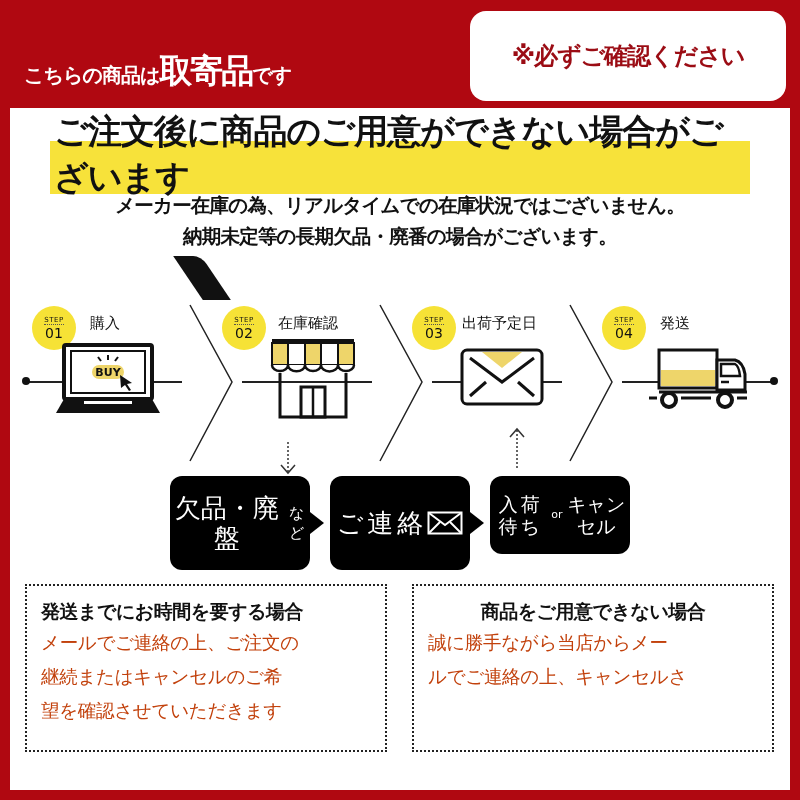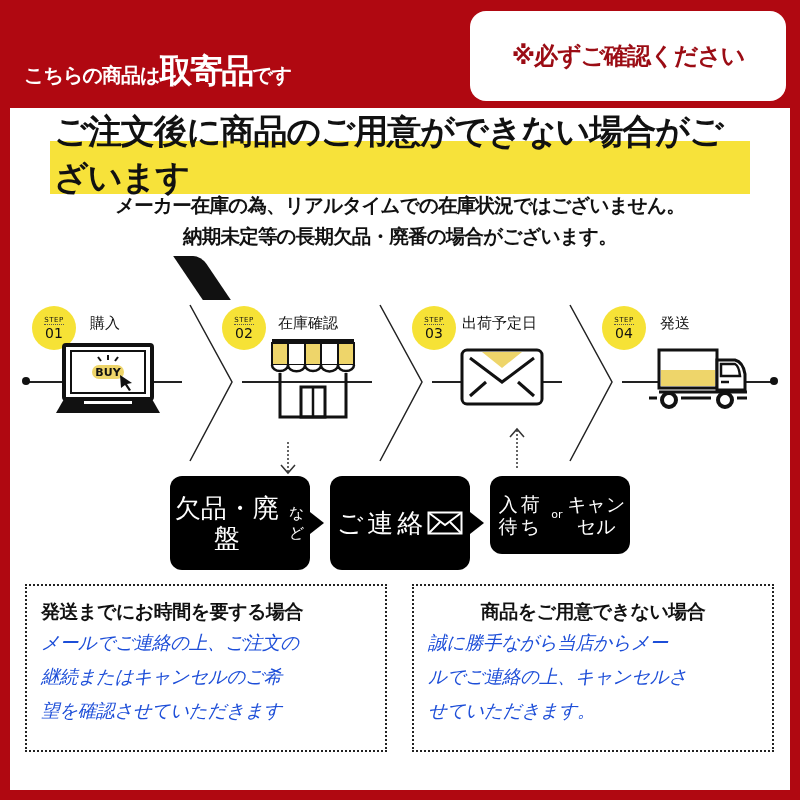--- a/index.html
+++ b/index.html
@@ -71,21 +71,21 @@
     .bubble-tail {
       position: absolute; width: 0; height: 0;
       border-top: 11px solid transparent; border-bottom: 11px solid transparent;
       border-left: 14px solid #000;
     }
     .arrow { position: absolute; }
     .info-box {
       position: absolute; border: 2px dotted #222; padding: 10px 14px;
     }
     .info-box .title { font-size: 19px; font-weight: bold; color: #111; line-height: 30px; letter-spacing: -0.5px; }
-    .info-box .body { font-size: 18.5px; color: #1d4ed8; line-height: 34px; letter-spacing: -0.3px; font-style: italic; }
+    .info-box .body { font-size: 18.5px; color: #c2410c; line-height: 34px; letter-spacing: -0.3px; }
   </style>
 </head>
 <body>
 
 <div class="header-title">
   <span class="small">こちらの商品は</span>
   <span class="big">取寄品</span>
   <span class="small">です</span>
 </div>
 <div class="confirm-box">
@@ -228,17 +228,16 @@
       <div>メールでご連絡の上、ご注文の</div>
       <div>継続またはキャンセルのご希</div>
       <div>望を確認させていただきます</div>
     </div>
   </div>
   <div class="info-box" style="left:402px; top:476px; width:362px; height:168px;">
     <div class="title" style="text-align:center;">商品をご用意できない場合</div>
     <div class="body">
       <div>誠に勝手ながら当店からメー</div>
       <div>ルでご連絡の上、キャンセルさ</div>
-      <div>せていただきます。</div>
     </div>
   </div>
 
 </div>
 
 </body></html>

